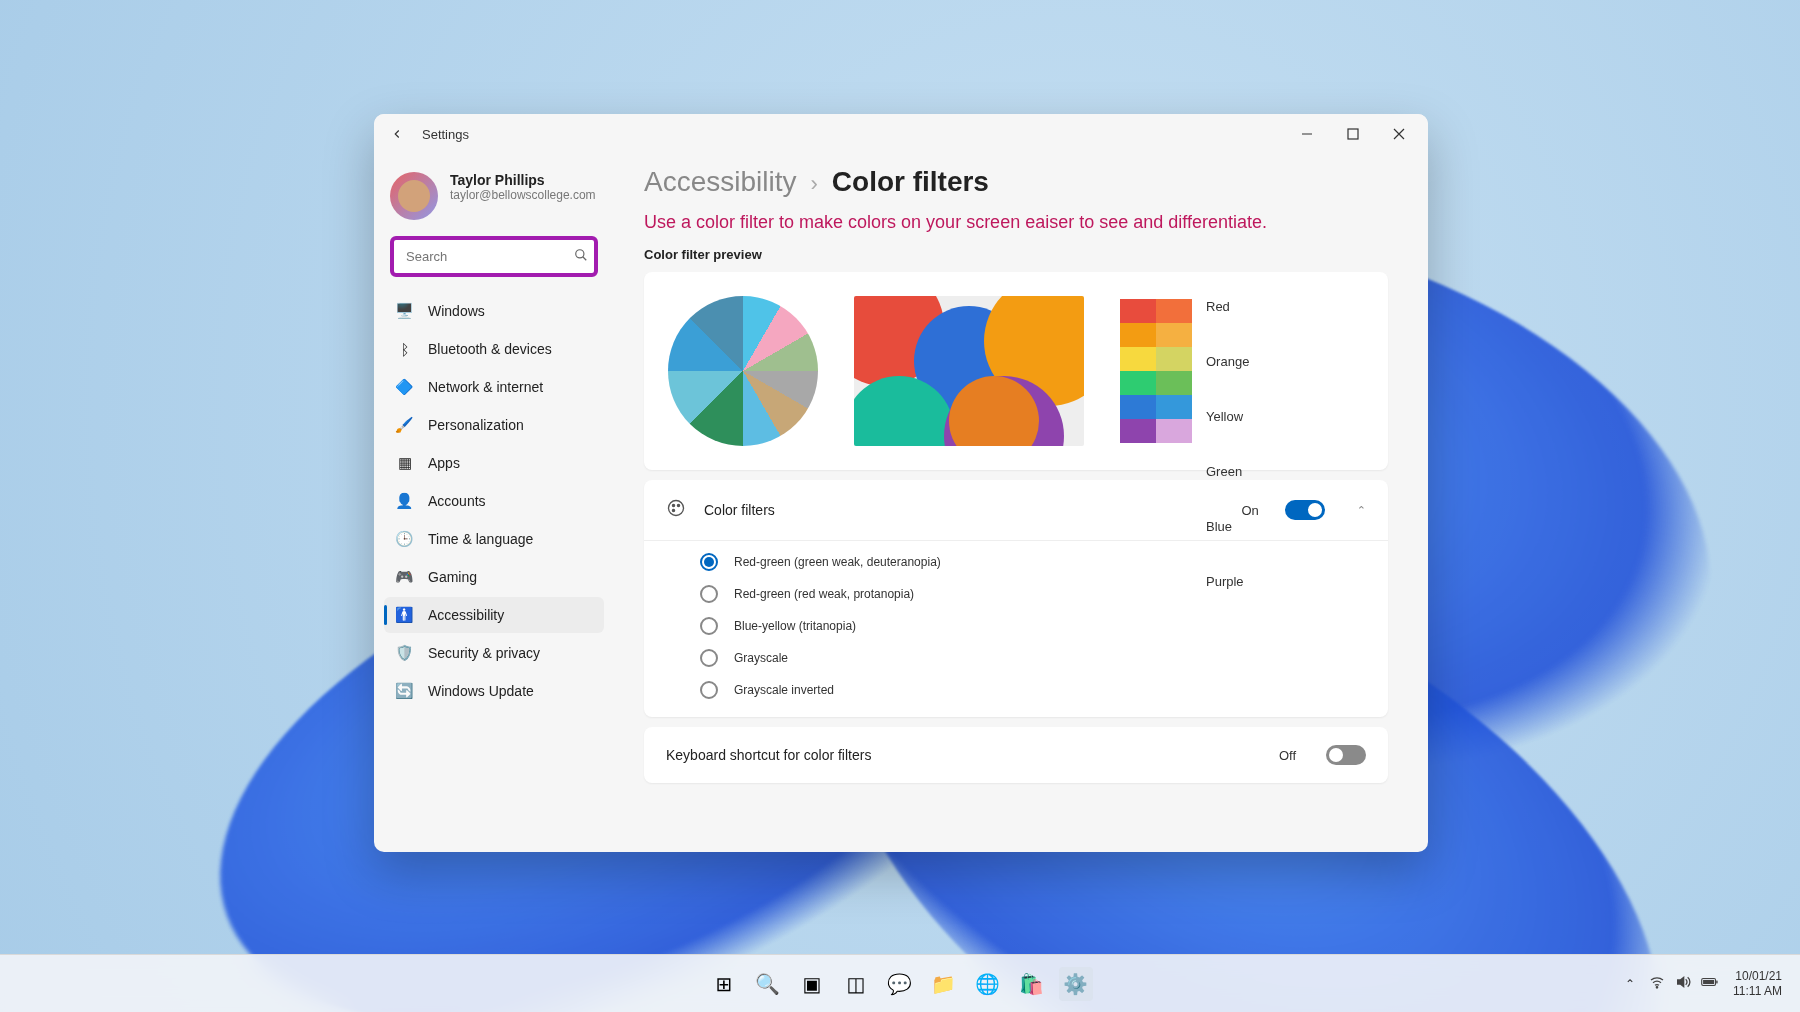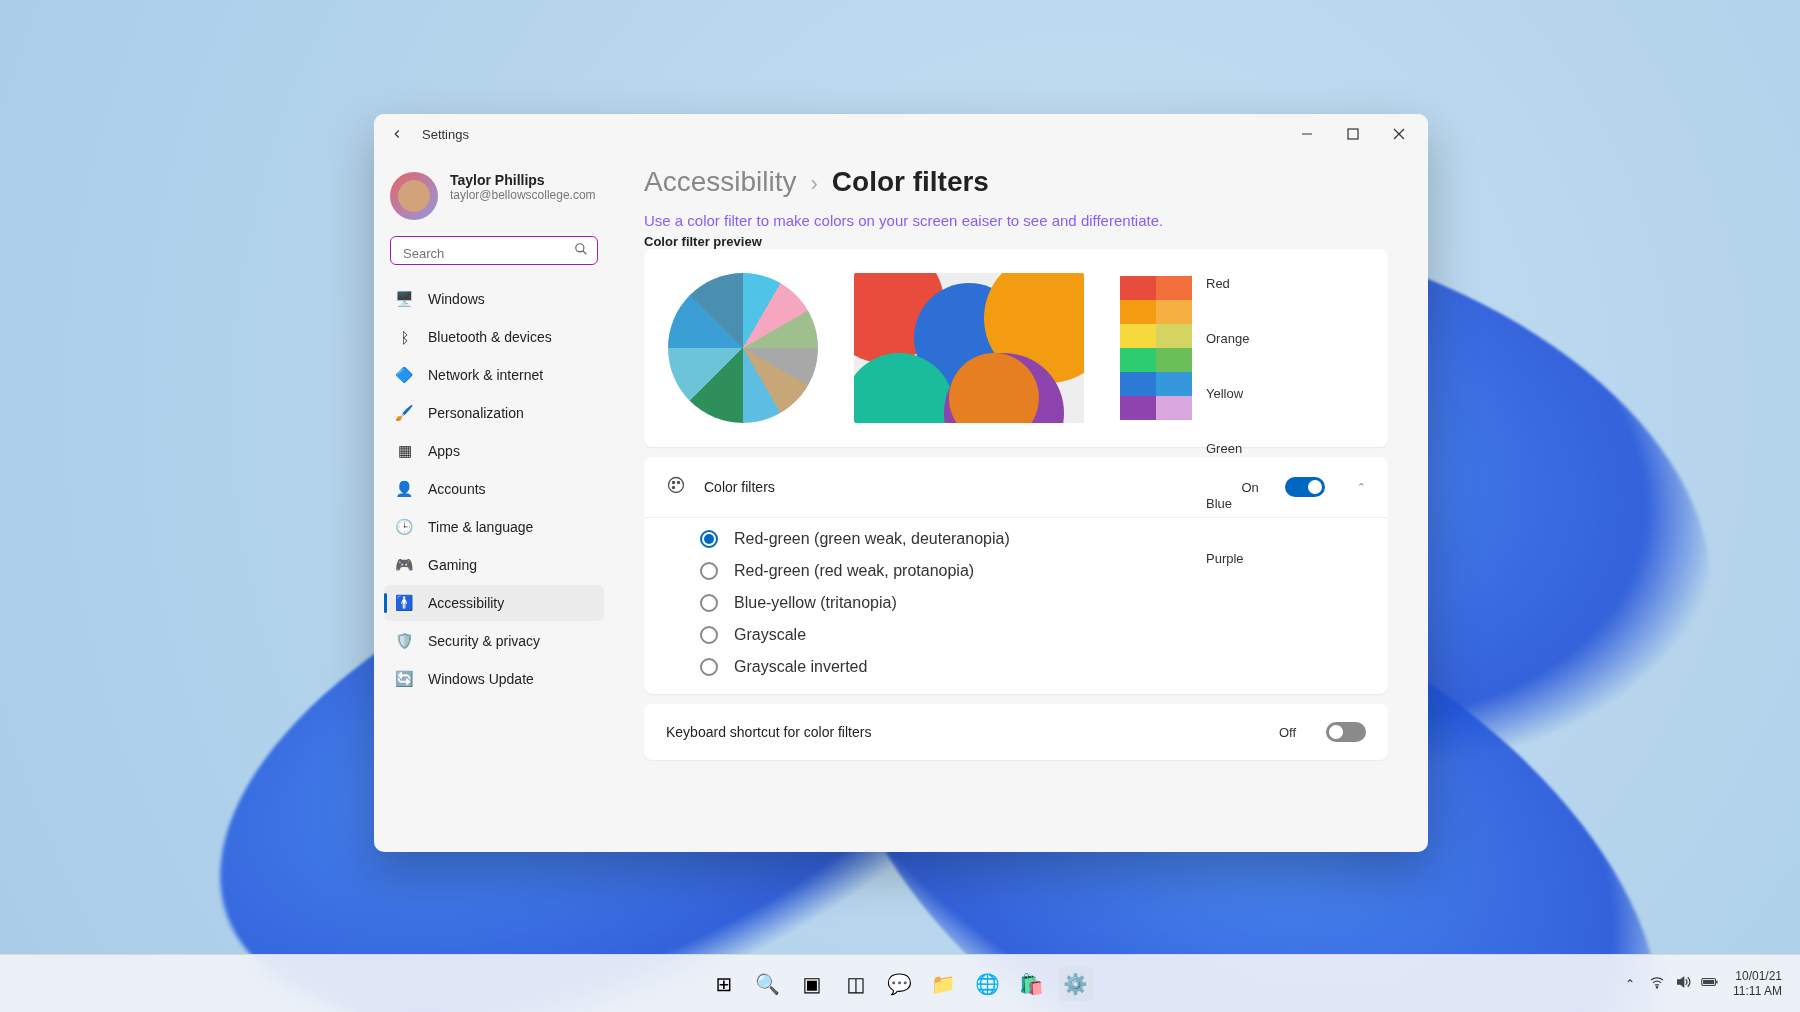--- a/index.html
+++ b/index.html
@@ -37,40 +37,40 @@
   
   .body { flex:1; display:flex; overflow:hidden; }
   .sidebar { width: 240px; padding: 14px 10px 0 10px; display:flex; flex-direction:column; }
   .profile { display:flex; gap:12px; padding:4px 6px 12px 6px;}
   .avatar { width:48px;height:48px;border-radius:50%;background:linear-gradient(135deg,#e66465,#9198e5); position:relative;}
   .avatar::after{content:"";position:absolute;inset:8px;border-radius:50%;background:#d2a27a;}
   .profile-name{font-size:14px;font-weight:600;color:#222;}
   .profile-email{font-size:12px;color:#777;}
   .search-box{ margin:4px 6px 12px 6px; position:relative;}
   .search-box input{
-    width:100%;padding:9px 30px 3px 12px;border:1px solid #a21caf;border-radius:6px;
+    width:100%;padding:9px 30px 9px 12px;border:4px solid #a21caf;border-radius:6px;
     background:#fff;font-size:13px;outline:none;
   }
   .search-box .sicon{position:absolute;right:10px;top:50%;transform:translateY(-50%);color:#666;}
   .nav{display:flex;flex-direction:column;gap:2px;margin-top:4px;}
   .nav-item{
     display:flex;align-items:center;gap:14px;padding:9px 12px;border-radius:6px;
     font-size:14px;color:#222;cursor:pointer;position:relative;
   }
   .nav-item.active{background:#ececec;}
   .nav-item.active::before{content:"";position:absolute;left:0;top:8px;bottom:8px;width:3px;background:#0067c0;border-radius:2px;}
   .nav-icon{width:18px;height:18px;display:flex;align-items:center;justify-content:center;font-size:15px;}
   
   .main{flex:1; padding: 12px 40px 0 30px; overflow-y:auto;}
   .breadcrumb{display:flex;align-items:baseline;gap:14px;margin-bottom:14px;}
   .bc-parent{font-size:28px;color:#888;font-weight:400;}
   .bc-sep{font-size:22px;color:#aaa;}
   .bc-current{font-size:28px;font-weight:600;color:#222;}
-  .desc{font-size:15px;color:#8b5cf6;margin-bottom:5px;}
-  .section-label{font-size:13px;font-weight:600;color:#222;}
+  .desc{font-size:18px;color:#be185d;margin-bottom:14px;}
+  .section-label{font-size:13px;font-weight:600;color:#222;margin-bottom:10px;}
   .card{background:#fff;border-radius:8px;box-shadow:0 1px 2px rgba(0,0,0,.06);}
   .preview-card{padding:24px;display:flex;gap:36px;align-items:center;margin-bottom:10px;}
   .pie{width:150px;height:150px;border-radius:50%;
     background:conic-gradient(#4fc3e8 0 30deg,#f5a7c0 30deg 60deg,#9fbf8f 60deg 90deg,#a8a8a8 90deg 120deg,
       #c7a777 120deg 150deg,#5dbde3 150deg 180deg,#2e8f5b 180deg 225deg,#6cc4d9 225deg 270deg,
       #3b9fd6 270deg 315deg,#4b8fb0 315deg 360deg);}
   .photo{width:230px;height:150px;background:#eee;position:relative;overflow:hidden;border-radius:2px;}
   .umb{position:absolute;border-radius:50%;}
   .palette-block{display:flex;gap:14px;}
   .palette-grid{display:grid;grid-template-columns:repeat(2,36px);grid-template-rows:repeat(6,24px);}
@@ -87,21 +87,21 @@
   .toggle.off{background:#8a8a8a;}
   .toggle .knob{width:14px;height:14px;background:#fff;border-radius:50%;position:absolute;top:3px;}
   .toggle.on .knob{right:3px;}
   .toggle.off .knob{left:3px;}
   .chev{margin-left:14px;color:#888;font-size:11px;}
   .radio-list{border-top:1px solid #eee;padding:12px 22px 18px 56px;display:flex;flex-direction:column;gap:14px;}
   .radio-row{display:flex;align-items:center;gap:16px;cursor:pointer;}
   .radio{width:18px;height:18px;border:2px solid #888;border-radius:50%;display:flex;align-items:center;justify-content:center;}
   .radio.checked{border-color:#0067c0;}
   .radio.checked::after{content:"";width:10px;height:10px;border-radius:50%;background:#0067c0;}
-  .radio-label{font-size:16px;color:#333;}
+  .radio-label{font-size:12px;color:#333;}
   .shortcut-card{margin-top:10px;padding:18px 22px;display:flex;align-items:center;gap:22px;}
   .shortcut-card .sc-title{flex:1;font-size:14px;color:#222;}
   
   .taskbar{
     position:absolute;bottom:0;left:0;right:0;height:58px;
     background:rgba(242,244,248,.9);backdrop-filter:blur(10px);
     border-top:1px solid #d9d9d9;display:flex;align-items:center;justify-content:center;
   }
   .task-center{display:flex;gap:10px;}
   .task-icon{width:34px;height:34px;border-radius:4px;display:flex;align-items:center;justify-content:center;cursor:pointer;font-size:20px;}

